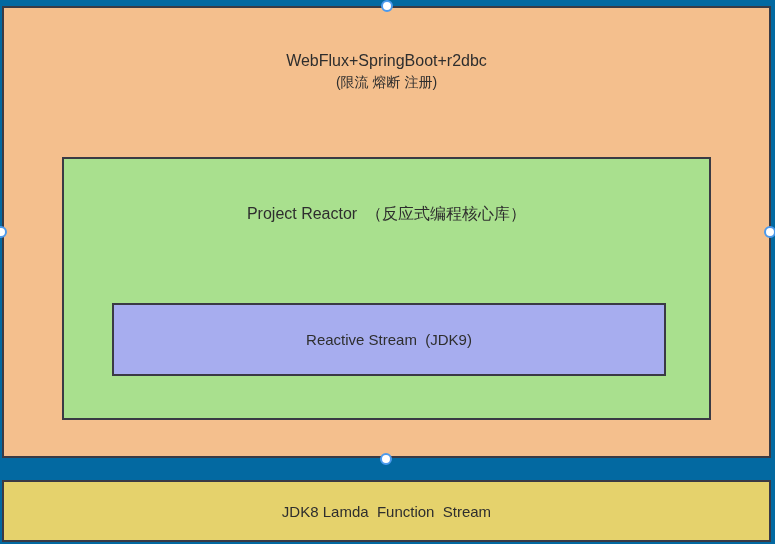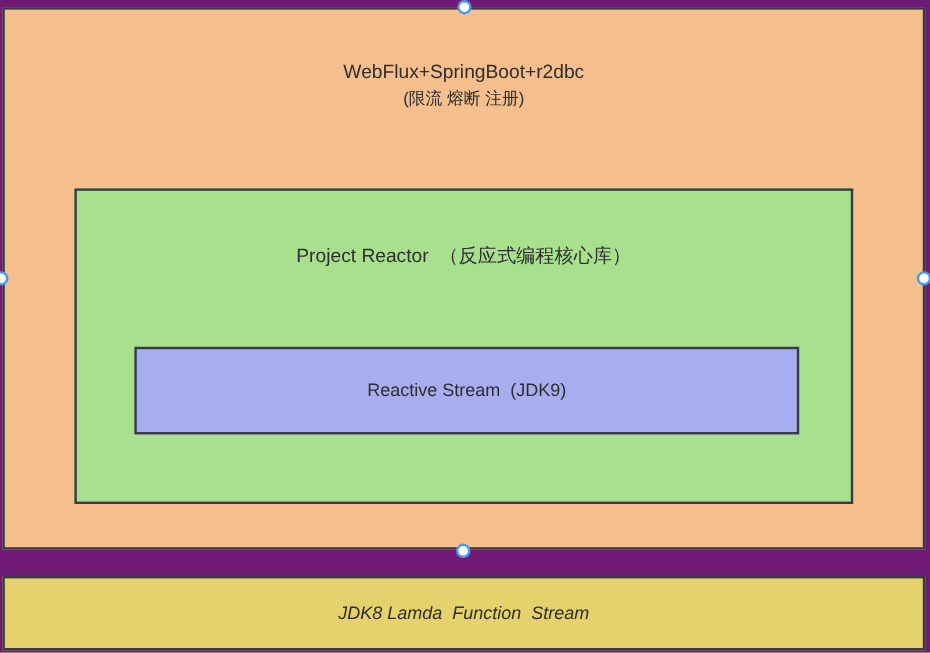--- a/index.html
+++ b/index.html
@@ -5,21 +5,21 @@
   html, body {
     margin: 0;
     padding: 0;
     background: #ffffff;
     font-family: "Liberation Sans", "DejaVu Sans", sans-serif;
   }
   #canvas {
     position: relative;
     width: 775px;
     height: 544px;
-    background: #701a75;
+    background: #0369a1;
     overflow: hidden;
   }
   .shape {
     position: absolute;
     box-sizing: border-box;
     border: 2px solid #3a3a44;
   }
   .label {
     color: #2e2e2e;
     white-space: pre;
@@ -123,27 +123,27 @@
 
 <div id="canvas">
 
   <div id="outer-box" class="shape" style="background-color: rgb(244, 191, 141);">
     <div id="outer-title" class="label">WebFlux+SpringBoot+r2dbc</div>
     <div id="outer-subtitle" class="label">(限流 熔断 注册)</div>
 
     <div id="reactor-box" class="shape" style="left: 58px; top: 149px; background-color: rgb(169, 224, 142);">
       <div id="reactor-label" class="label">Project Reactor  （反应式编程核心库）</div>
 
-      <div id="reactive-stream-box" class="shape" style="left: 48px; top: 130px; background-color: rgb(167, 173, 239);">
+      <div id="reactive-stream-box" class="shape" style="left: 48px; top: 144px; background-color: rgb(167, 173, 239);">
         <div id="reactive-stream-label" class="label">Reactive Stream  (JDK9)</div>
       </div>
     </div>
   </div>
 
-  <div id="jdk8-box" class="shape" style="background-color: rgb(229, 210, 108); font-style: italic;">
+  <div id="jdk8-box" class="shape" style="background-color: rgb(229, 210, 108);">
     <div id="jdk8-label" class="label">JDK8 Lamda  Function  Stream</div>
   </div>
 
   <div id="handle-top" class="handle"></div>
   <div id="handle-bottom" class="handle"></div>
   <div id="handle-left" class="handle"></div>
   <div id="handle-right" class="handle"></div>
 
 
 </div>

